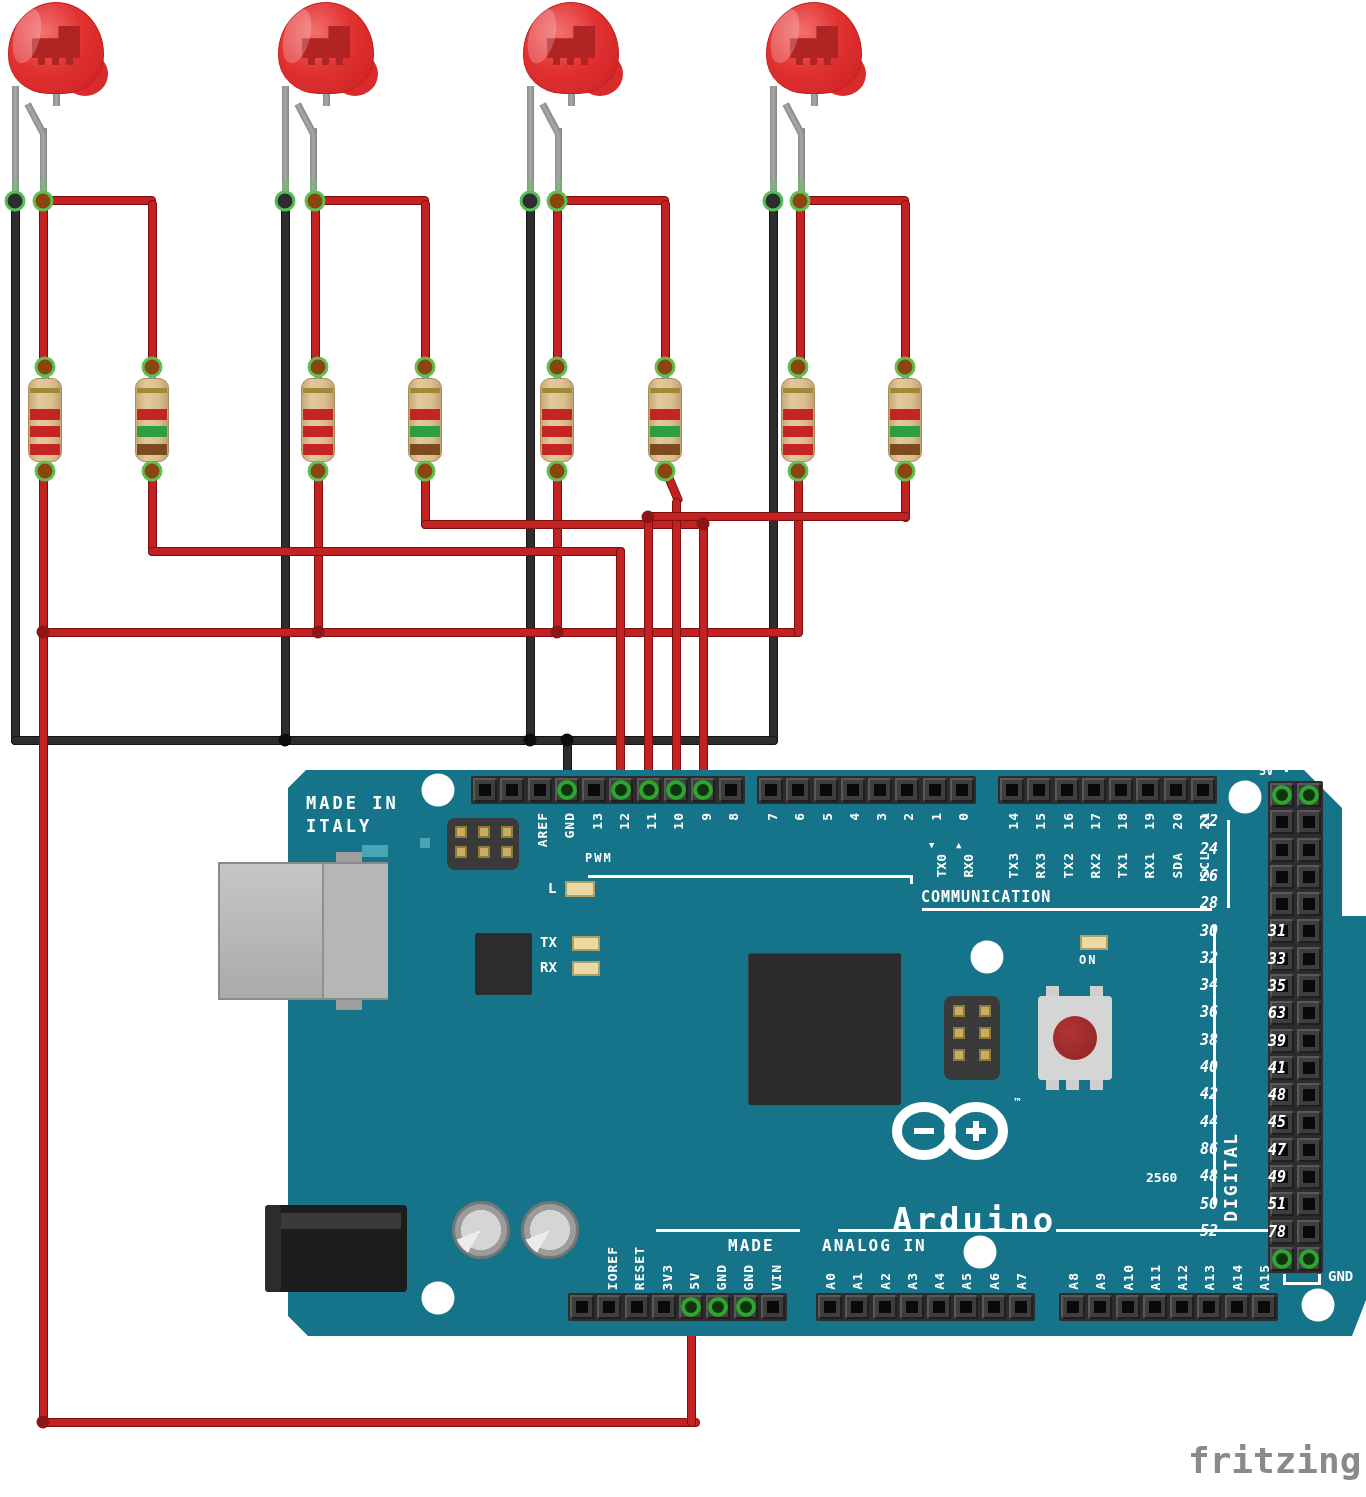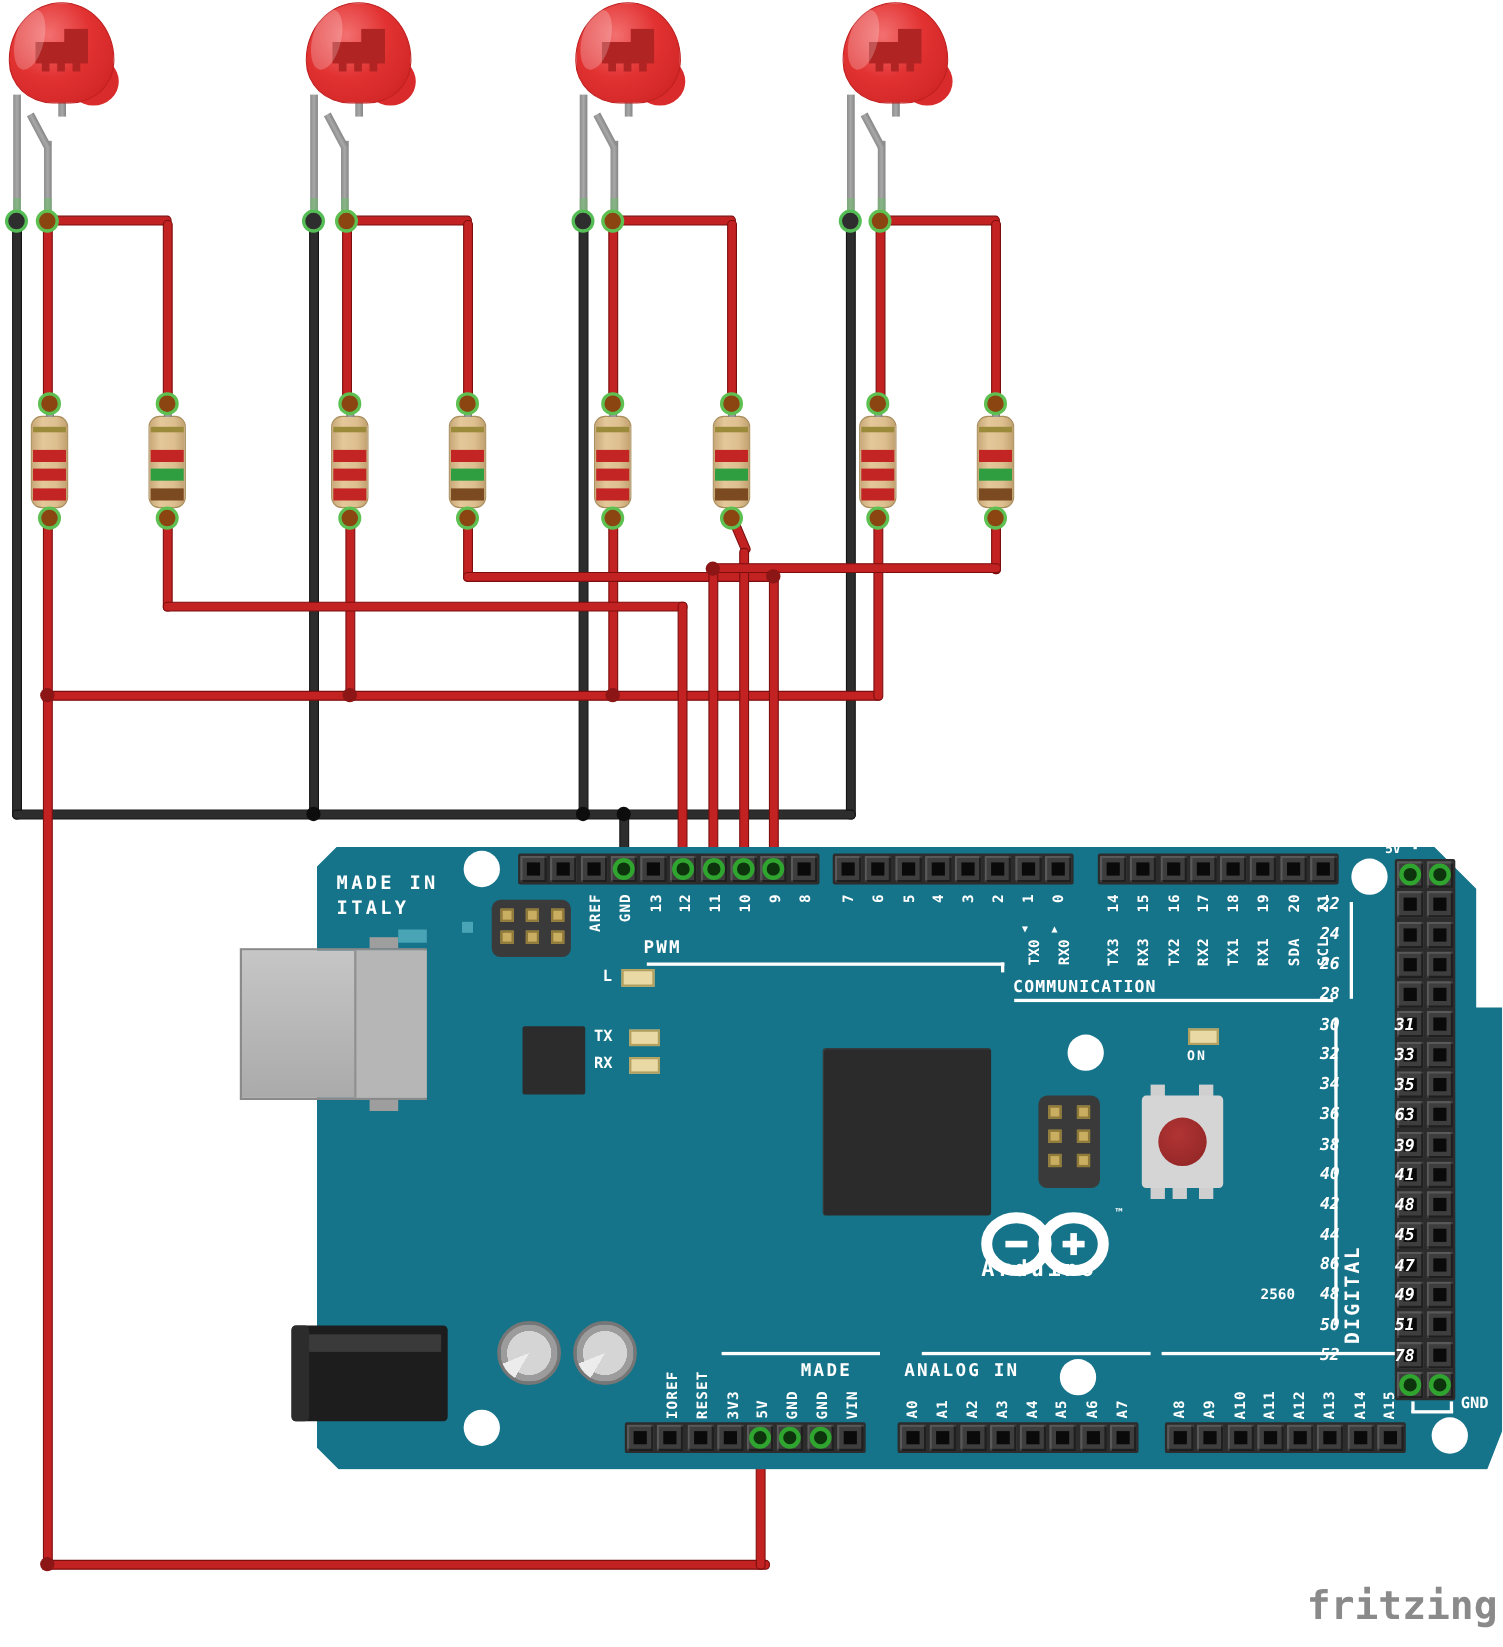--- a/index.html
+++ b/index.html
@@ -281,21 +281,21 @@
   <div class="abs" style="left:322px;top:864px;width:64px;height:134px;background:#b6b6b6;border-left:2px solid #909090"></div>
 
   <div class="abs" style="left:265px;top:1205px;width:142px;height:87px;background:#1d1d1d;border-radius:4px"></div>
   <div class="abs" style="left:271px;top:1213px;width:130px;height:16px;background:#3a3a3a"></div>
   <div class="abs" style="left:265px;top:1205px;width:16px;height:87px;background:#2c2c2c;border-radius:4px"></div>
 
   <div class="stext" style="left:306px;top:793px;font-size:17px;letter-spacing:3px">MADE IN</div>
   <div class="stext" style="left:306px;top:816px;font-size:17px;letter-spacing:3px">ITALY</div>
   <div class="abs" style="left:362px;top:845px;width:26px;height:12px;background:#49a4b5"></div>
   <div class="abs" style="left:420px;top:838px;width:10px;height:10px;background:#49a4b5"></div>
-  <div class="stext" style="left:585px;top:851px;font-size:16px;letter-spacing:2px">PWM</div>
+  <div class="stext" style="left:585px;top:851px;font-size:12px;letter-spacing:2px">PWM</div>
   <div class="silk" style="left:588px;top:875px;width:325px;height:3px"></div>
   <div class="silk" style="left:910px;top:875px;width:3px;height:9px"></div>
   <div class="stext" style="left:921px;top:888px;font-size:15px;letter-spacing:1px">COMMUNICATION</div>
   <div class="silk" style="left:922px;top:908px;width:290px;height:3px"></div>
   <div class="silk" style="left:1227px;top:820px;width:3px;height:88px"></div>
   <div class="silk" style="left:1213px;top:925px;width:3px;height:280px"></div>
   <div class="silk" style="left:656px;top:1229px;width:144px;height:3px"></div>
   <div class="silk" style="left:838px;top:1229px;width:208px;height:3px"></div>
   <div class="silk" style="left:1056px;top:1229px;width:216px;height:3px"></div>
   <div class="stext" style="left:728px;top:1236px;font-size:16px;letter-spacing:2px">MADE</div>
@@ -355,21 +355,21 @@
   <div class="cap" style="left:521px;top:1201px"></div>
 
   <svg class="abs" style="left:888px;top:1098px" width="124" height="66" viewBox="0 0 124 66">
     <ellipse cx="36" cy="33" rx="27" ry="24" fill="none" stroke="#fff" stroke-width="10"></ellipse>
     <ellipse cx="88" cy="33" rx="27" ry="24" fill="none" stroke="#fff" stroke-width="10"></ellipse>
     <rect x="26" y="30" width="20" height="6" fill="#fff"></rect>
     <rect x="78" y="30" width="20" height="6" fill="#fff"></rect>
     <rect x="85" y="23" width="6" height="20" fill="#fff"></rect>
   </svg>
   <div class="stext" style="left:1014px;top:1096px;font-size:11px">™</div>
-  <div class="stext" style="left:892px;top:1141px;font-size:20px;letter-spacing:3px">Arduino</div>
+  <div class="stext" style="left:892px;top:1200px;font-size:34px;letter-spacing:3px">Arduino</div>
   <div class="stext" style="left:1146px;top:1170px;font-size:13px">2560</div>
 
   <div class="hole" style="left:438px;top:790px"></div>
   <div class="hole" style="left:1245px;top:797px"></div>
   <div class="hole" style="left:987px;top:957px"></div>
   <div class="hole" style="left:980px;top:1252px"></div>
   <div class="hole" style="left:438px;top:1298px"></div>
   <div class="hole" style="left:1318px;top:1305px"></div>
 
   <div class="hdr" style="left:471px;top:776px">

